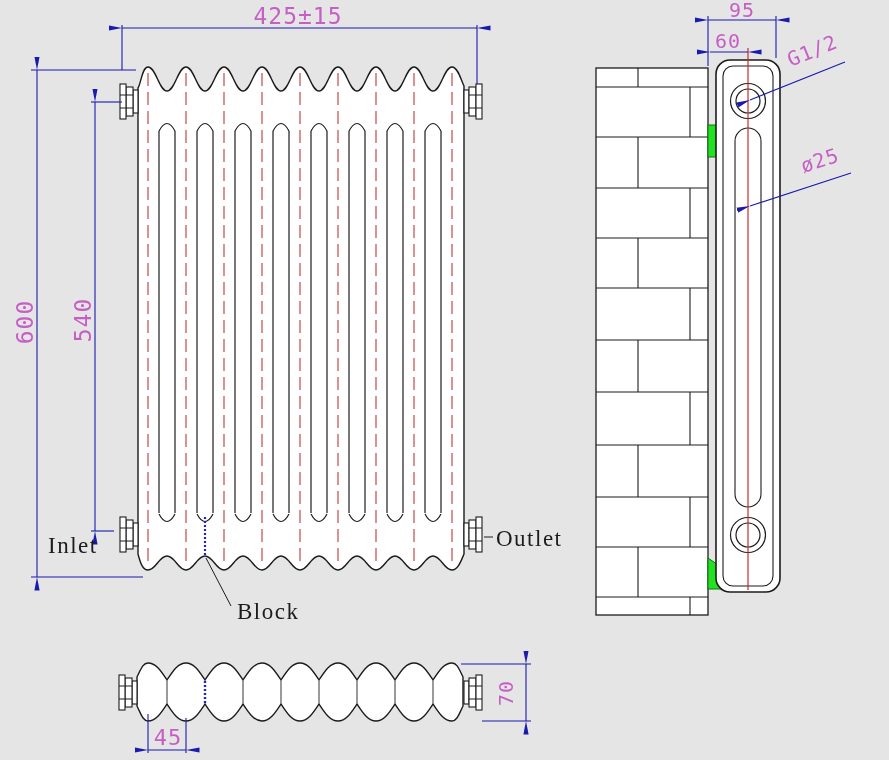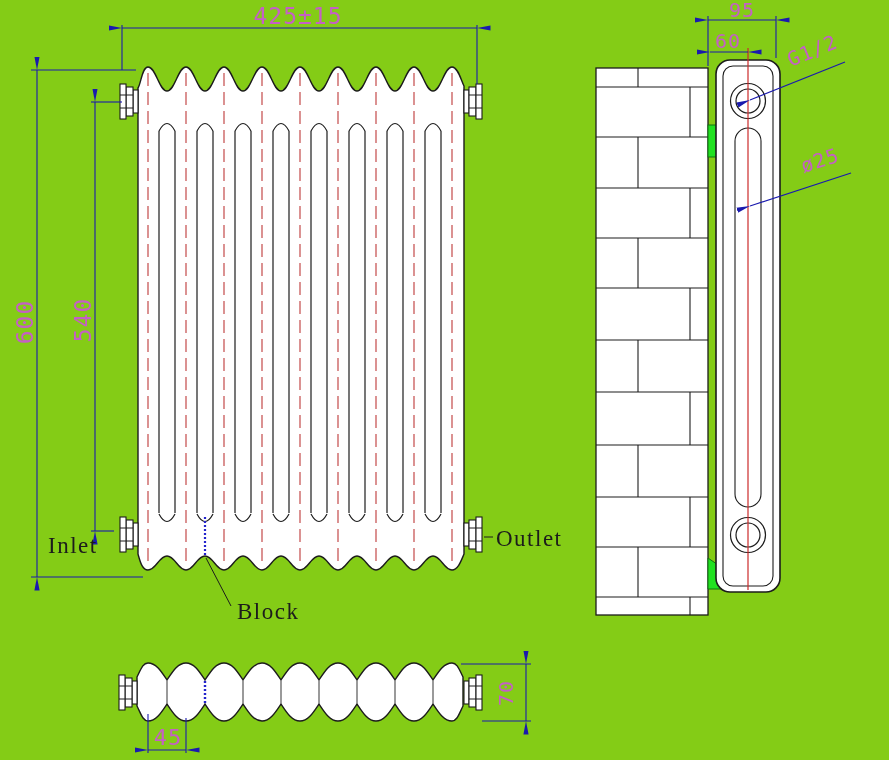--- a/index.html
+++ b/index.html
@@ -1,16 +1,16 @@
 <!DOCTYPE html>
 <html><head>
 <meta charset="utf-8">
 <style>
   html,body{margin:0;padding:0;background:#ffffff;}
-  .canvas{position:relative;width:889px;height:760px;background:#84cc16;overflow:hidden;}
+  .canvas{position:relative;width:889px;height:760px;background:#e5e5e5;overflow:hidden;}
   svg{display:block;}
   .dim{stroke:#1a1aae;stroke-width:1.1;fill:none;}
   .blackleader{stroke:#1c1c1c;stroke-width:1;fill:none;}
   .dimtext{fill:#c55fc5;font-family:"DejaVu Sans Mono",monospace;letter-spacing:1px;}
   .cadlabel{fill:#1c1c1c;font-family:"Liberation Serif",serif;letter-spacing:1.5px;}
 </style>
 </head>
 <body>
 
 <div class="canvas">

